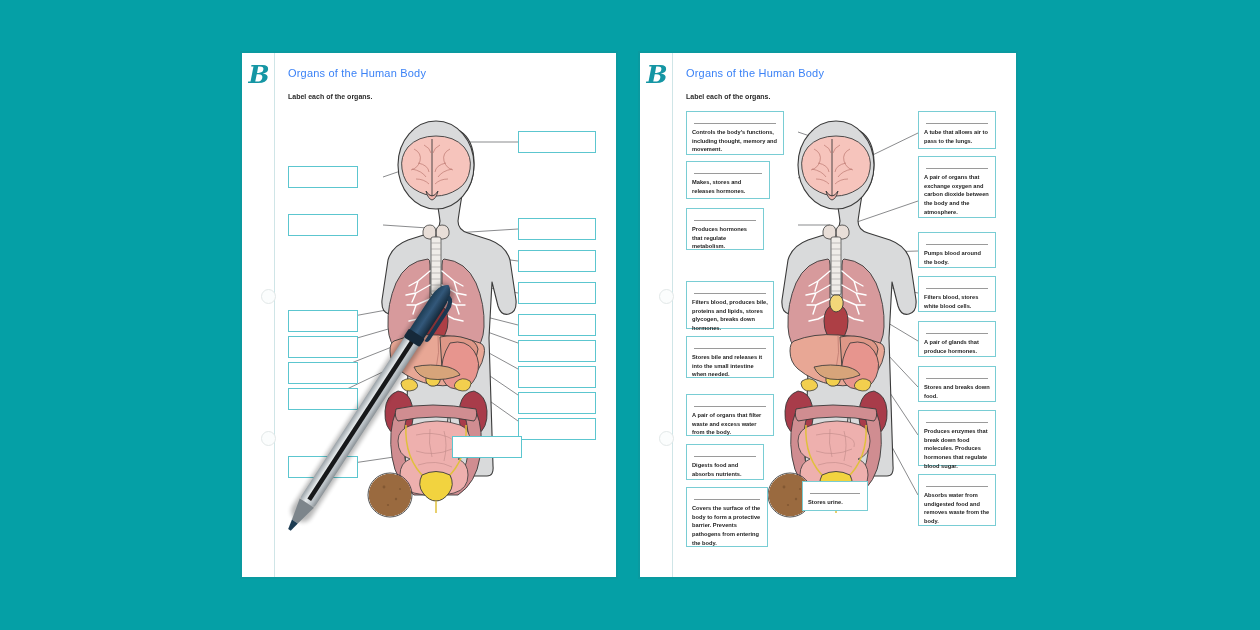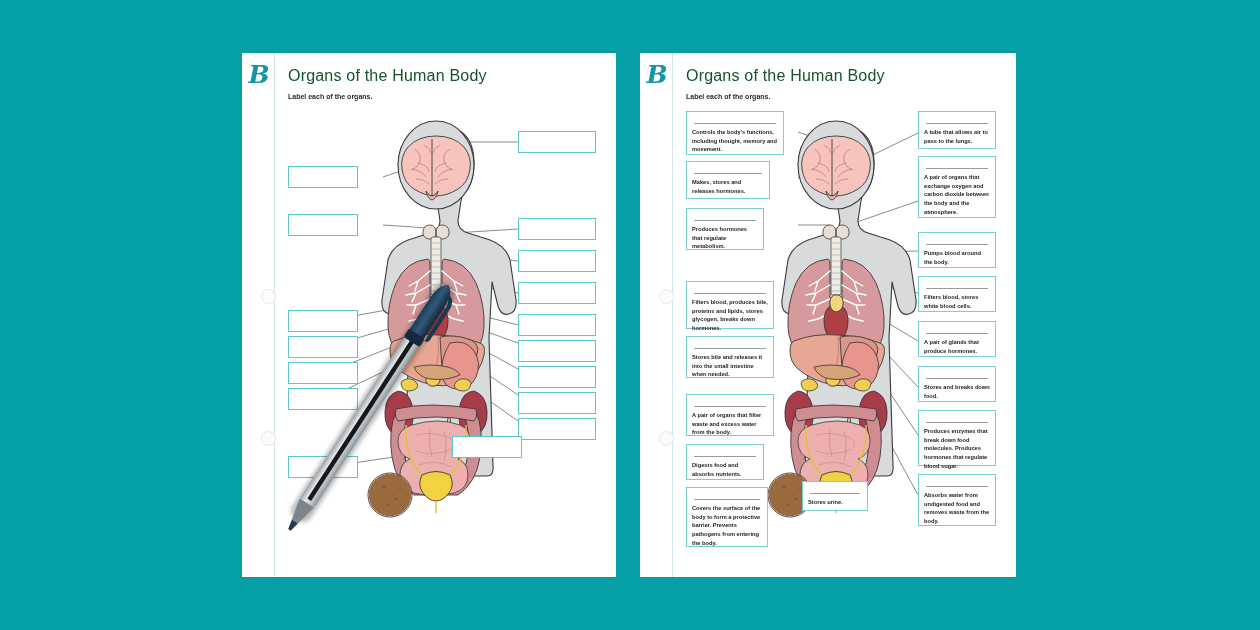--- a/index.html
+++ b/index.html
@@ -36,21 +36,21 @@
 
   
   .logo{
     position:absolute;left:6px;top:9px;width:22px;height:26px;
     color:#1596a4;font-family:"DejaVu Serif",serif;
     font-size:25px;font-weight:700;line-height:26px;text-align:center;
     font-style:italic;
   }
   .title{
     position:absolute;left:46px;top:14px;
-    color:#14532d;font-size:16px;font-weight:400;letter-spacing:.2px;
+    color:#3b82f6;font-size:11px;font-weight:400;letter-spacing:.2px;
     white-space:nowrap;
   }
   .subtitle{
     position:absolute;left:46px;top:40px;
     color:#2a2a2a;font-size:7px;font-weight:700;white-space:nowrap;
   }
 
   
   .ansbox{
     position:absolute;box-sizing:border-box;

